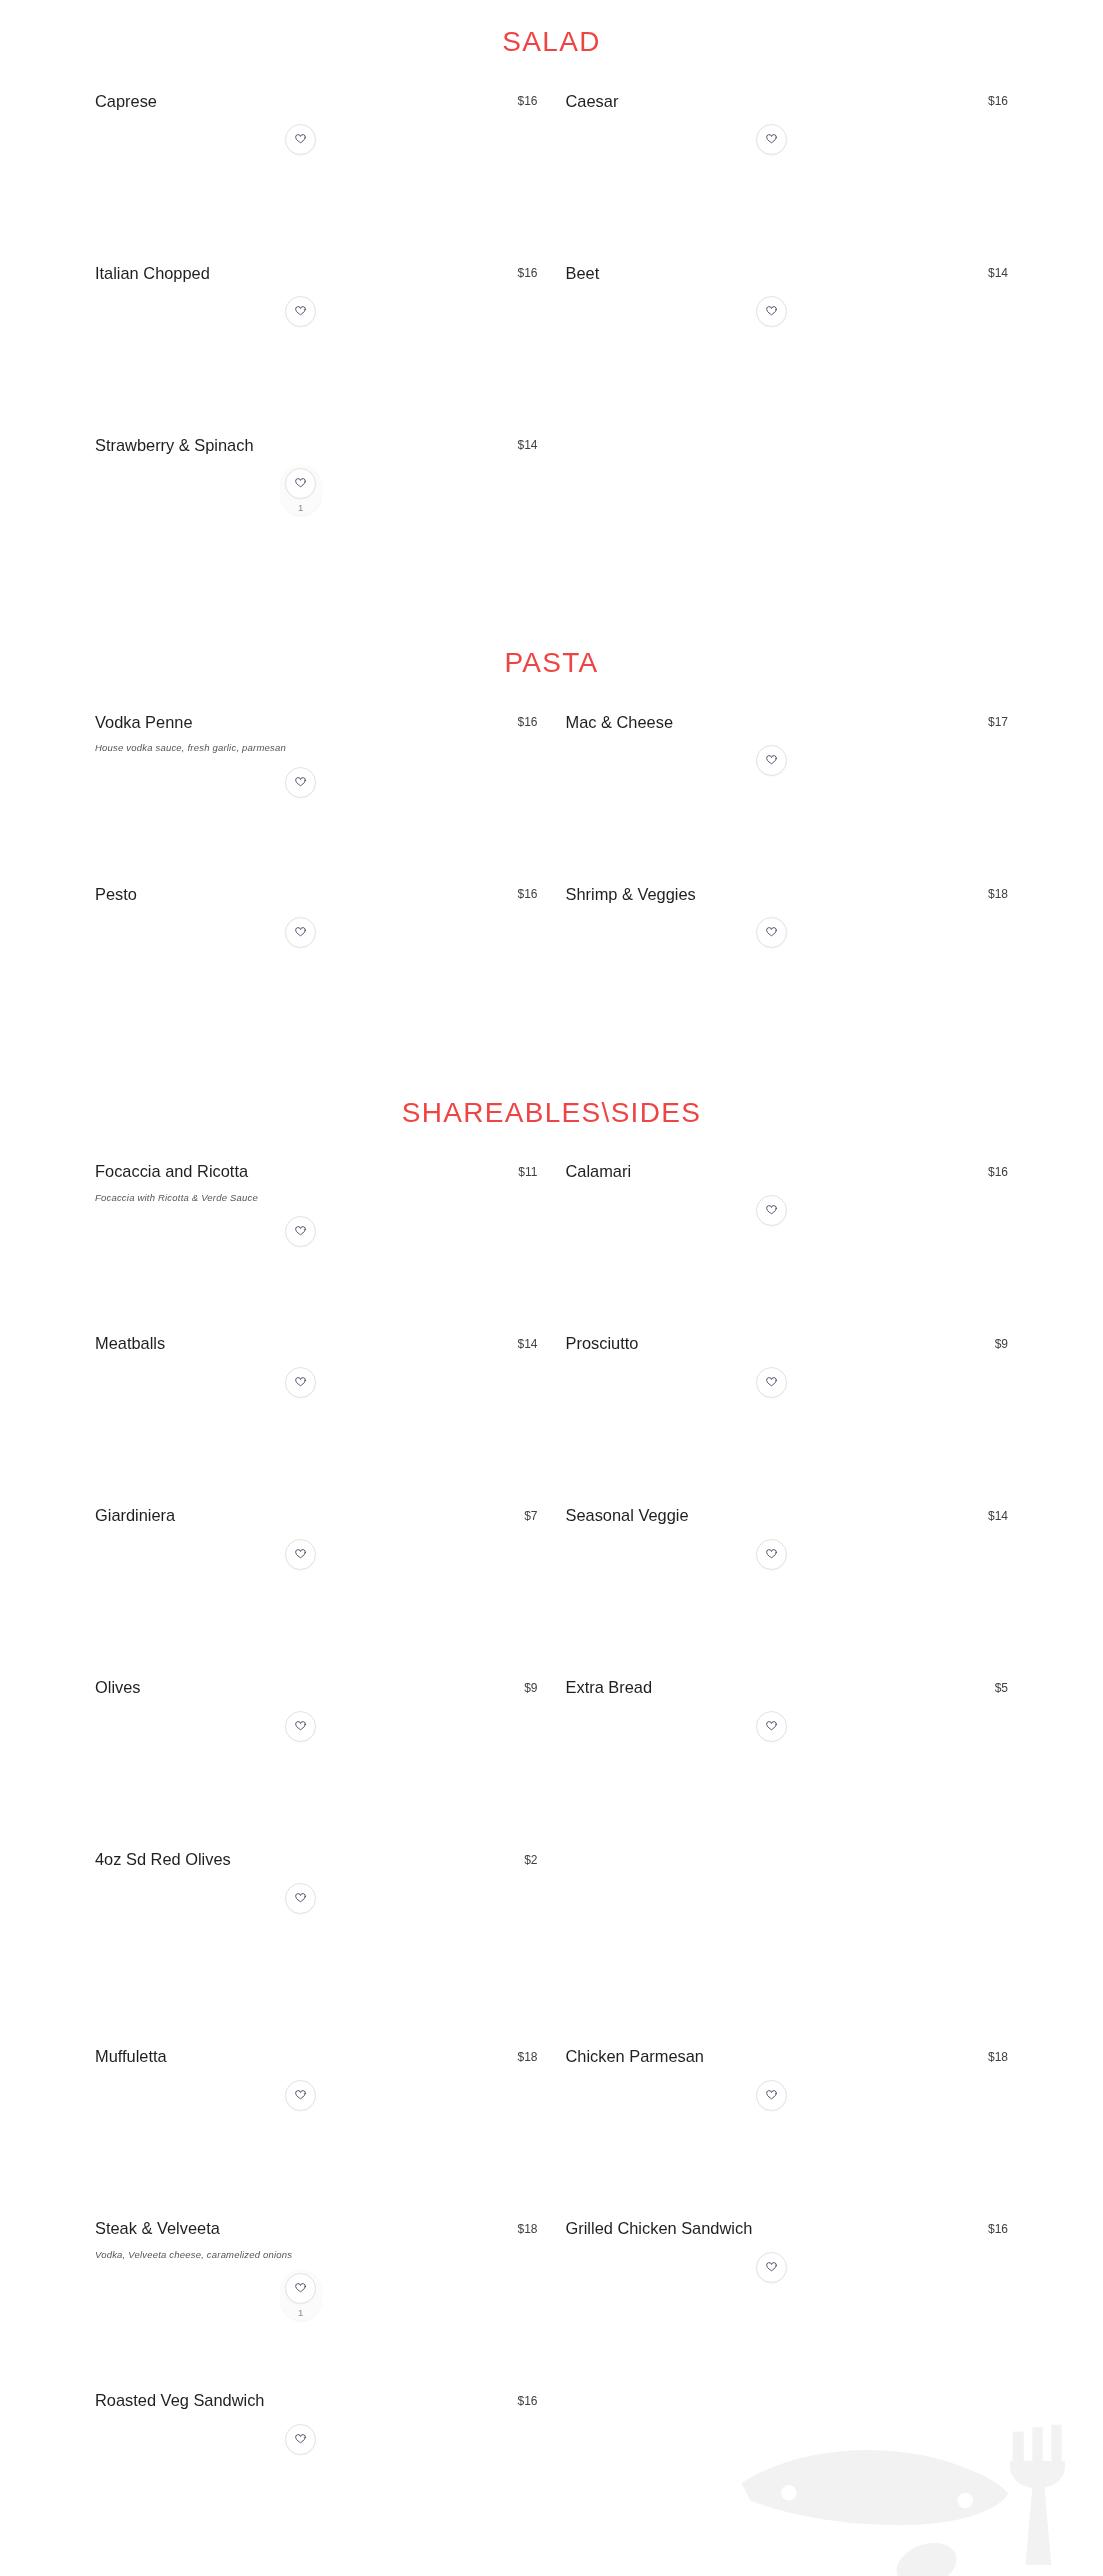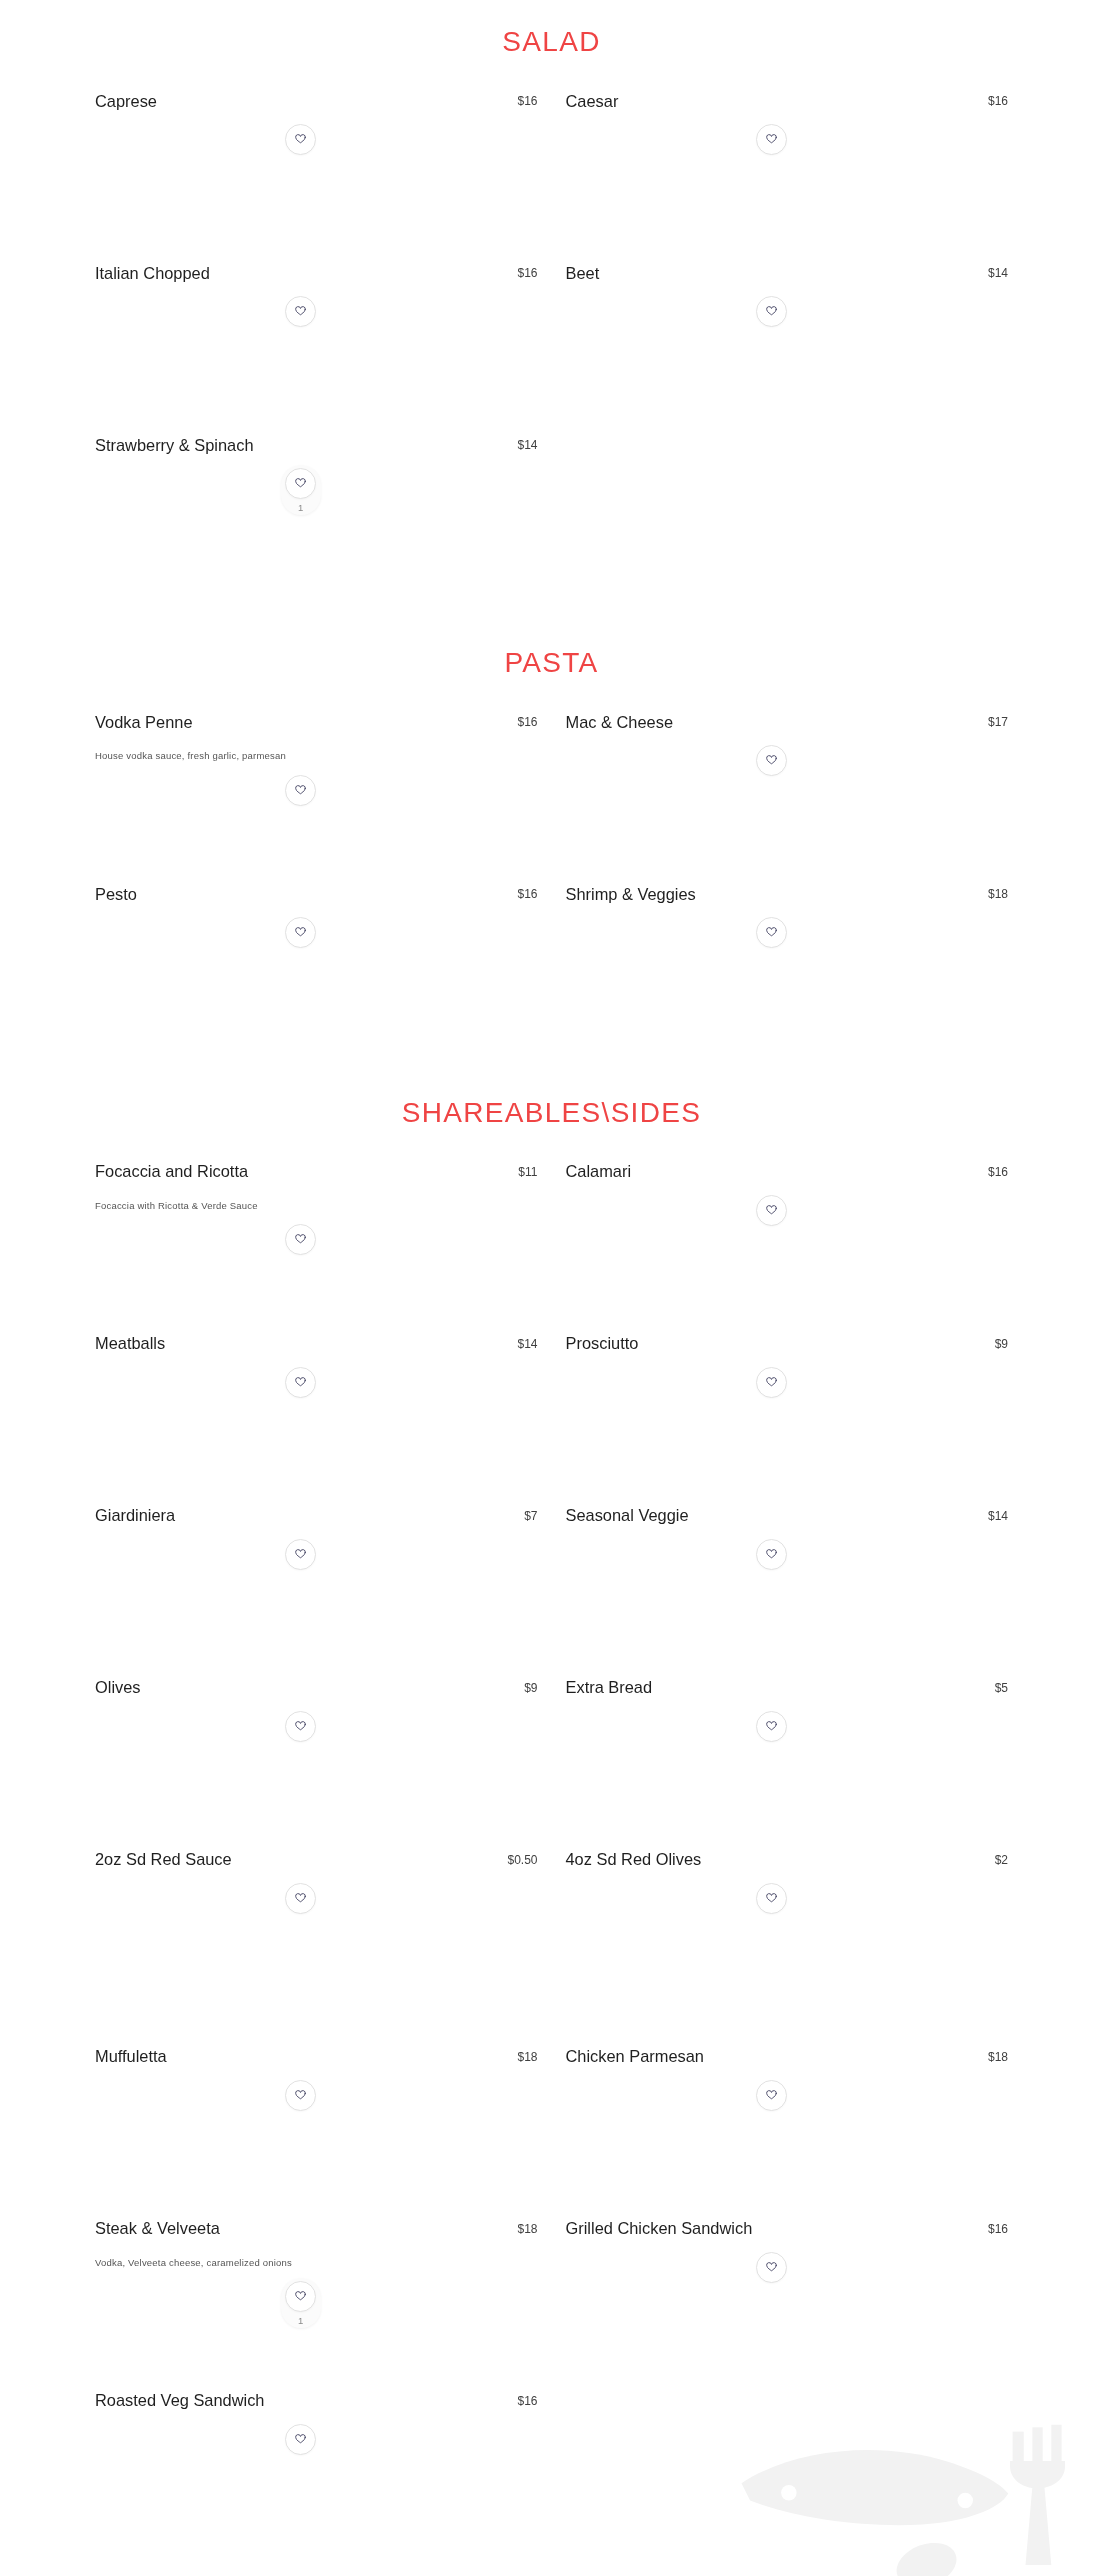--- a/index.html
+++ b/index.html
@@ -81,23 +81,24 @@
   .item-price {
     font-size: 12px;
     color: #404040;
     white-space: nowrap;
     padding-top: 3.4px;
   }
 
   .item-desc {
     font-size: 9.5px;
     color: #555555;
-    margin-top: 16px;
+    margin-top: 8px;
     line-height: 1.4;
     letter-spacing: 0.2px;
+    font-style: italic;
   }
 
   .fav-wrap {
     display: flex;
     flex-direction: column;
     align-items: center;
     margin-top: 12px;
     margin-right: 31px;
   }
 
@@ -466,37 +467,20 @@
                     <svg viewBox="0 0 24 24" fill="none" stroke="#3a3a5a" stroke-width="1.6" stroke-linecap="round" stroke-linejoin="round">
                       <path d="M20.8 8.6c0 4.2-8.8 9.4-8.8 9.4S3.2 12.8 3.2 8.6A4.4 4.4 0 0 1 12 6.4a4.4 4.4 0 0 1 8.8 2.2z"></path>
                     </svg>
                   </span>
                 </button>
               </div>
             </div>
           </div>
           <div class="menu-item">
             <div class="item-row">
-              <div class="item-name">2oz Sd Red Sauce</div>
-              <div class="item-price">$0.50</div>
-            </div>
-            <div class="fav-wrap">
-              <div class="">
-                <button class="fav-btn">
-                  <span style="display: flex;">
-                    <svg viewBox="0 0 24 24" fill="none" stroke="#3a3a5a" stroke-width="1.6" stroke-linecap="round" stroke-linejoin="round">
-                      <path d="M20.8 8.6c0 4.2-8.8 9.4-8.8 9.4S3.2 12.8 3.2 8.6A4.4 4.4 0 0 1 12 6.4a4.4 4.4 0 0 1 8.8 2.2z"></path>
-                    </svg>
-                  </span>
-                </button>
-              </div>
-            </div>
-          </div>
-          <div class="menu-item">
-            <div class="item-row">
               <div class="item-name">4oz Sd Red Olives</div>
               <div class="item-price">$2</div>
             </div>
             <div class="fav-wrap">
               <div class="">
                 <button class="fav-btn">
                   <span style="display: flex;">
                     <svg viewBox="0 0 24 24" fill="none" stroke="#3a3a5a" stroke-width="1.6" stroke-linecap="round" stroke-linejoin="round">
                       <path d="M20.8 8.6c0 4.2-8.8 9.4-8.8 9.4S3.2 12.8 3.2 8.6A4.4 4.4 0 0 1 12 6.4a4.4 4.4 0 0 1 8.8 2.2z"></path>
                     </svg>

